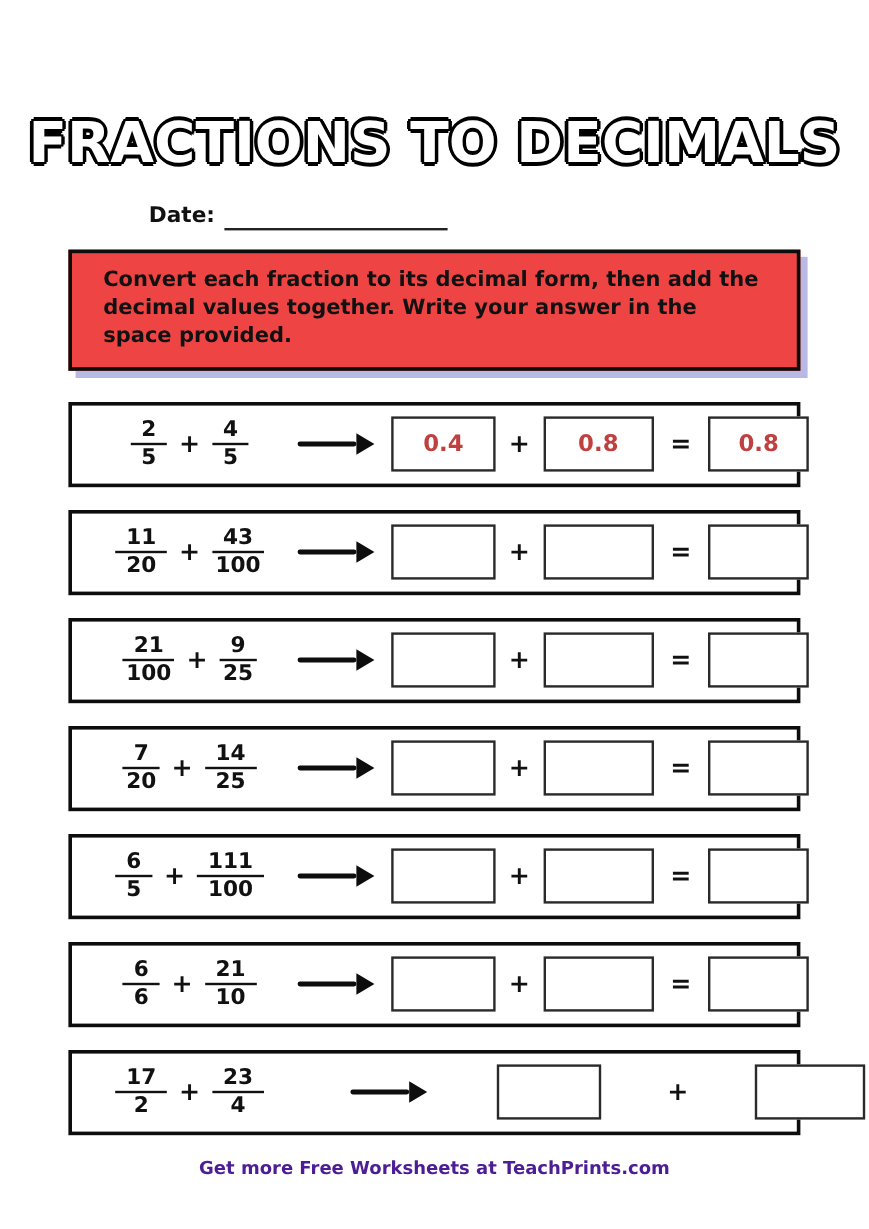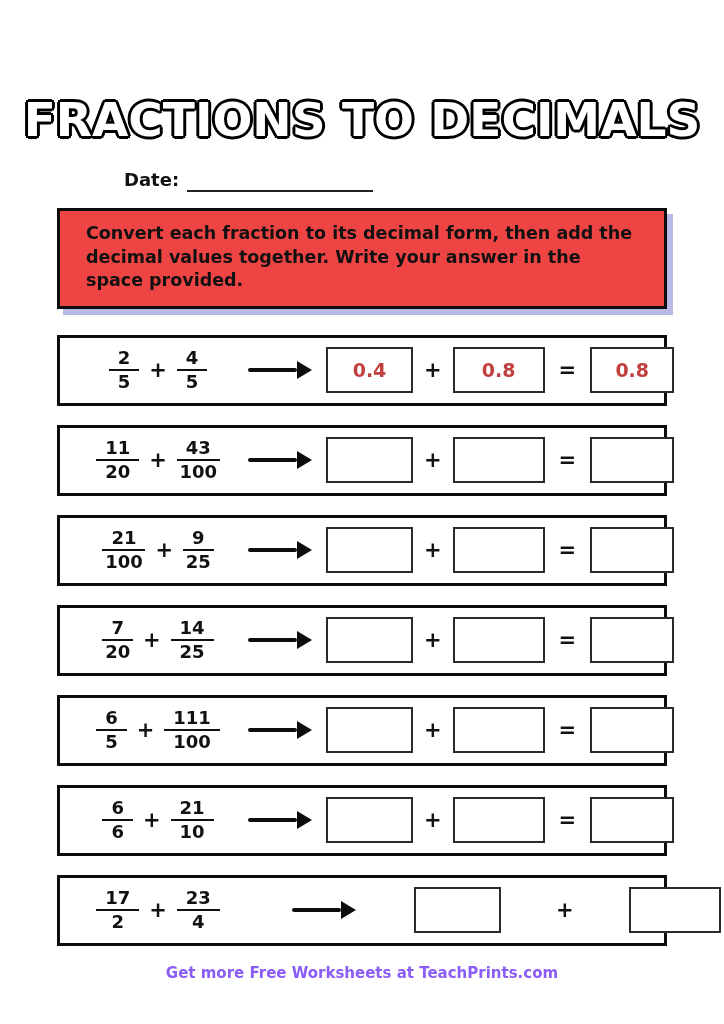--- a/index.html
+++ b/index.html
@@ -99,21 +99,21 @@
   }
   .abox.b2 { width: 92px; }
   .abox.sum { width: 84px; }
   .op.between { margin: 0 11px; }
   .op.eq { margin: 0 14px; }
 
   
   .footer {
     position: absolute; left: 0; right: 0; bottom: 42px;
     text-align: center;
-    font-size: 15px; font-weight: 600; color: #8b5cf6;
+    font-size: 15px; font-weight: 600; color: #4c1d95;
   }
 </style>
 </head>
 <body>
 
 <div class="page">
 
   <h1 class="title">FRACTIONS TO DECIMALS</h1>
 
   <div class="namedate">

